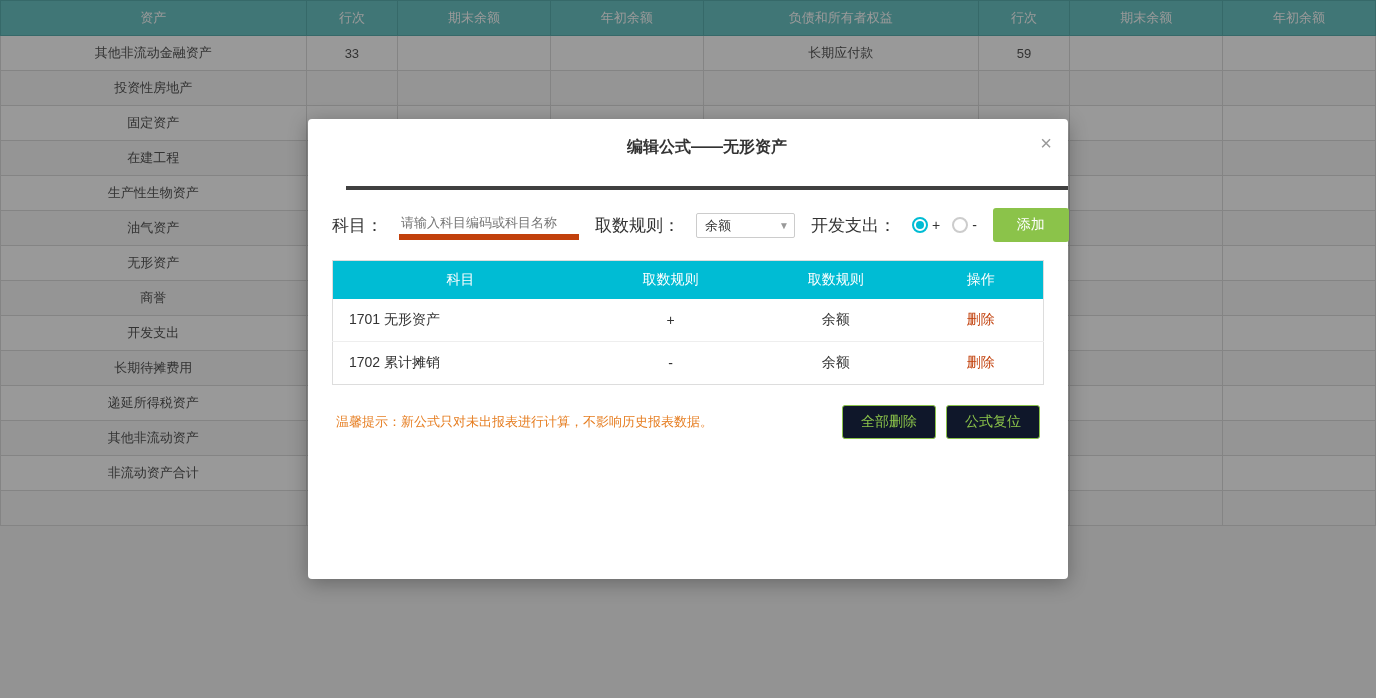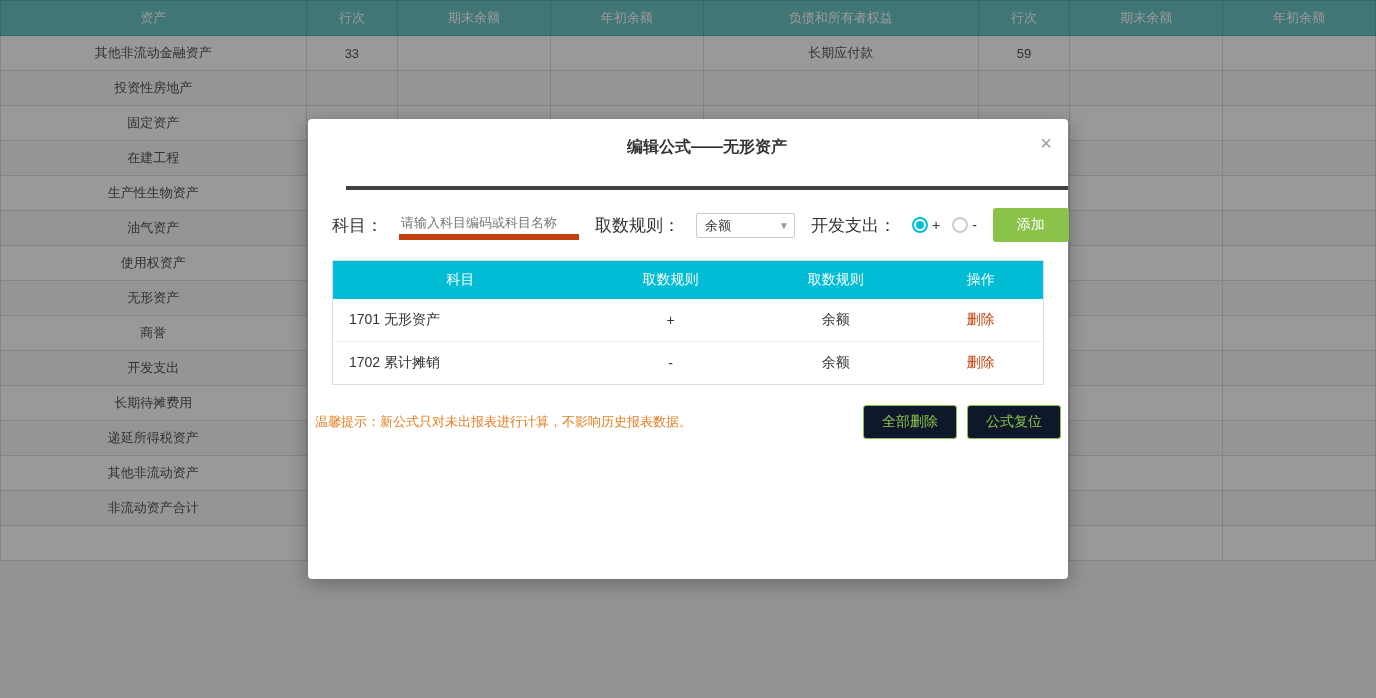--- a/index.html
+++ b/index.html
@@ -246,21 +246,21 @@
 
     .delete-link {
       color: #c2410c;
       cursor: pointer;
       text-decoration: none;
       font-size: 14px;
     }
 
     
     .modal-footer {
-      padding: 20px 7px 18px;
+      padding: 20px 28px 18px;
       display: flex;
       align-items: center;
       justify-content: space-between;
     }
 
     .hint-text {
       color: #e67e22;
       font-size: 13px;
     }
 
@@ -351,30 +351,20 @@
           <td>油气资产</td>
           <td></td>
           <td></td>
           <td></td>
           <td></td>
           <td></td>
           <td></td>
           <td></td>
         </tr>
         <tr>
-          <td>使用权资产</td>
-          <td></td>
-          <td></td>
-          <td></td>
-          <td></td>
-          <td></td>
-          <td></td>
-          <td></td>
-        </tr>
-        <tr>
           <td>无形资产</td>
           <td></td>
           <td></td>
           <td></td>
           <td></td>
           <td></td>
           <td></td>
           <td></td>
         </tr>
         <tr>

